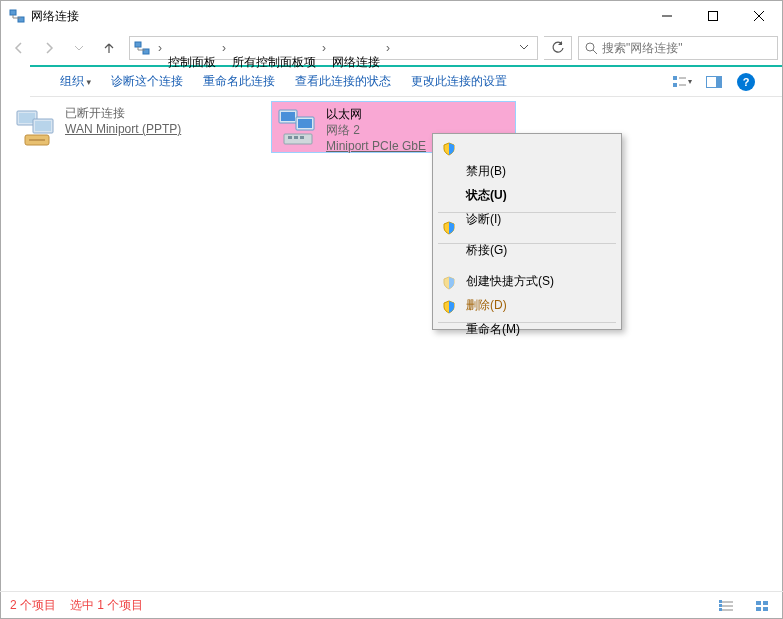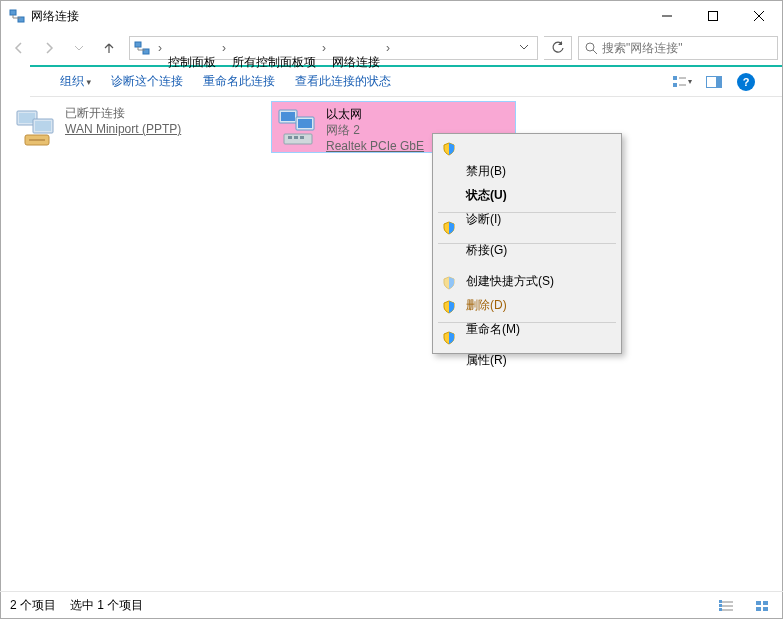--- a/index.html
+++ b/index.html
@@ -41,21 +41,21 @@
 .conn-device { color: #666; text-decoration: underline; }
 
 .context-menu { position: absolute; left: 432px; top: 133px; width: 190px; background: #f0f0f0; border: 1px solid #a0a0a0; box-shadow: 3px 3px 6px rgba(0,0,0,0.25); padding: 3px; }
 .menu-item { height: 24px; display: flex; align-items: center; padding: 0 6px 0 4px; }
 .menu-item.disabled { color: #a16207; }
 .menu-shield { width: 18px; height: 18px; margin-right: 8px; display: flex; align-items: center; justify-content: center; }
 .menu-label { flex: 1; margin-top: 45px; }
 .menu-sep { height: 1px; background: #d0d0d0; margin: 3px 2px; }
 .menu-item.bold .menu-label { font-weight: bold; }
 
-.statusbar { position: absolute; bottom: 0; left: 0; right: 0; height: 28px; border-top: 1px solid #e5e5e5; display: flex; align-items: center; padding: 0 10px; gap: 14px; color: #000000; }
+.statusbar { position: absolute; bottom: 0; left: 0; right: 0; height: 28px; border-top: 1px solid #e5e5e5; display: flex; align-items: center; padding: 0 10px; gap: 14px; color: #ef4444; }
 .sb-spacer { flex: 1; }
 .sb-view { width: 22px; height: 18px; display: flex; align-items: center; justify-content: center; }
 </style>
 </head>
 <body>
 
 <div class="titlebar">
   <span class="titlebar-icon">
     <svg width="16" height="16" viewBox="0 0 16 16">
         <rect x="1" y="2" width="6" height="5" fill="#5b9bd5" stroke="#2e75b6"></rect>
@@ -140,20 +140,21 @@
       </svg>
     <span>搜索"网络连接"</span>
   </div>
 </div>
 
 <div class="toolbar">
   <div class="tb-item dd">组织</div>
   <div class="tb-item">诊断这个连接</div>
   <div class="tb-item">重命名此连接</div>
   <div class="tb-item">查看此连接的状态</div>
+  <div class="tb-item">更改此连接的设置</div>
   <div class="tb-spacer"></div>
   <div class="tb-icon">
       <svg width="16" height="14">
         <rect x="1" y="1" width="4" height="4" fill="#5b9bd5"></rect>
         <rect x="1" y="8" width="4" height="4" fill="#5b9bd5"></rect>
         <line x1="7" y1="3" x2="14" y2="3" stroke="#888"></line>
         <line x1="7" y1="10" x2="14" y2="10" stroke="#888"></line>
       </svg>
       <span style="font-size:8px;color:#555">▾</span>
     </div>
@@ -195,21 +196,21 @@
         <rect x="22" y="13" width="14" height="9" fill="#4a90d9"></rect>
         <rect x="8" y="28" width="28" height="10" rx="1" fill="#cfd8dc" stroke="#90a4ae"></rect>
         <rect x="12" y="30" width="4" height="3" fill="#78909c"></rect>
           <rect x="18" y="30" width="4" height="3" fill="#78909c"></rect>
           <rect x="24" y="30" width="4" height="3" fill="#78909c"></rect>
       </svg>
     </div>
     <div class="conn-text">
       <div class="conn-name">以太网</div>
       <div class="conn-status">网络 2</div>
-      <div class="conn-device">Realtek PCIe GbE</div>
+      <div class="conn-device">Miniport PCIe GbE</div>
     </div>
   </div>
 </div>
 
 <div class="context-menu">
   <div class="menu-item">
     <span class="menu-shield">
         <svg width="14" height="14" viewBox="0 0 14 14">
           <path d="M7 1 L12 3 V7 C12 10 9 12 7 13 C5 12 2 10 2 7 V3 Z" fill="#fc3" stroke="#c90"></path>
           <path d="M7 1 L12 3 V7 C12 10 9 12 7 13 V1 Z" fill="#39f"></path>
@@ -252,29 +253,20 @@
   <div class="menu-item">
     <span class="menu-shield">
         <svg width="14" height="14" viewBox="0 0 14 14">
           <path d="M7 1 L12 3 V7 C12 10 9 12 7 13 C5 12 2 10 2 7 V3 Z" fill="#fc3" stroke="#c90"></path>
           <path d="M7 1 L12 3 V7 C12 10 9 12 7 13 V1 Z" fill="#39f"></path>
         </svg>
       </span>
     <span class="menu-label">重命名(M)</span>
   </div>
   <div class="menu-sep"></div>
-  <div class="menu-item">
-    <span class="menu-shield">
-        <svg width="14" height="14" viewBox="0 0 14 14">
-          <path d="M7 1 L12 3 V7 C12 10 9 12 7 13 C5 12 2 10 2 7 V3 Z" fill="#fc3" stroke="#c90"></path>
-          <path d="M7 1 L12 3 V7 C12 10 9 12 7 13 V1 Z" fill="#39f"></path>
-        </svg>
-      </span>
-    <span class="menu-label">属性(R)</span>
-  </div>
 </div>
 
 <div class="statusbar">
   <span>2 个项目</span>
   <span>选中 1 个项目</span>
   <div class="sb-spacer"></div>
   <div class="sb-view">
       <svg width="14" height="12">
         <line x1="0" y1="2" x2="14" y2="2" stroke="#888"></line>
         <line x1="0" y1="6" x2="14" y2="6" stroke="#888"></line>

